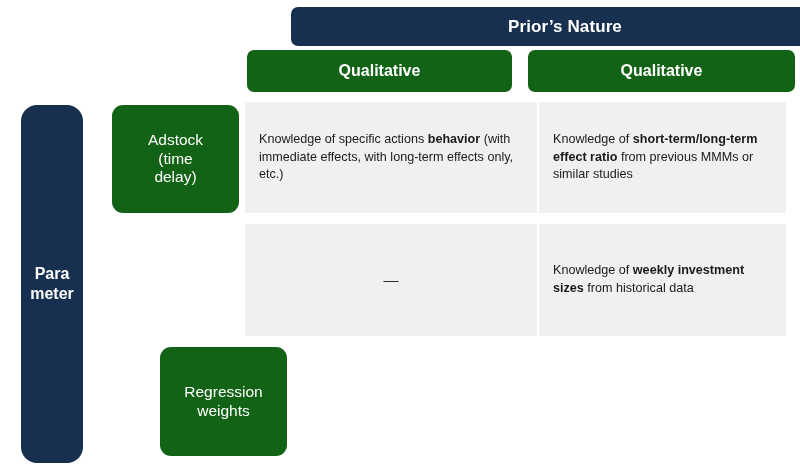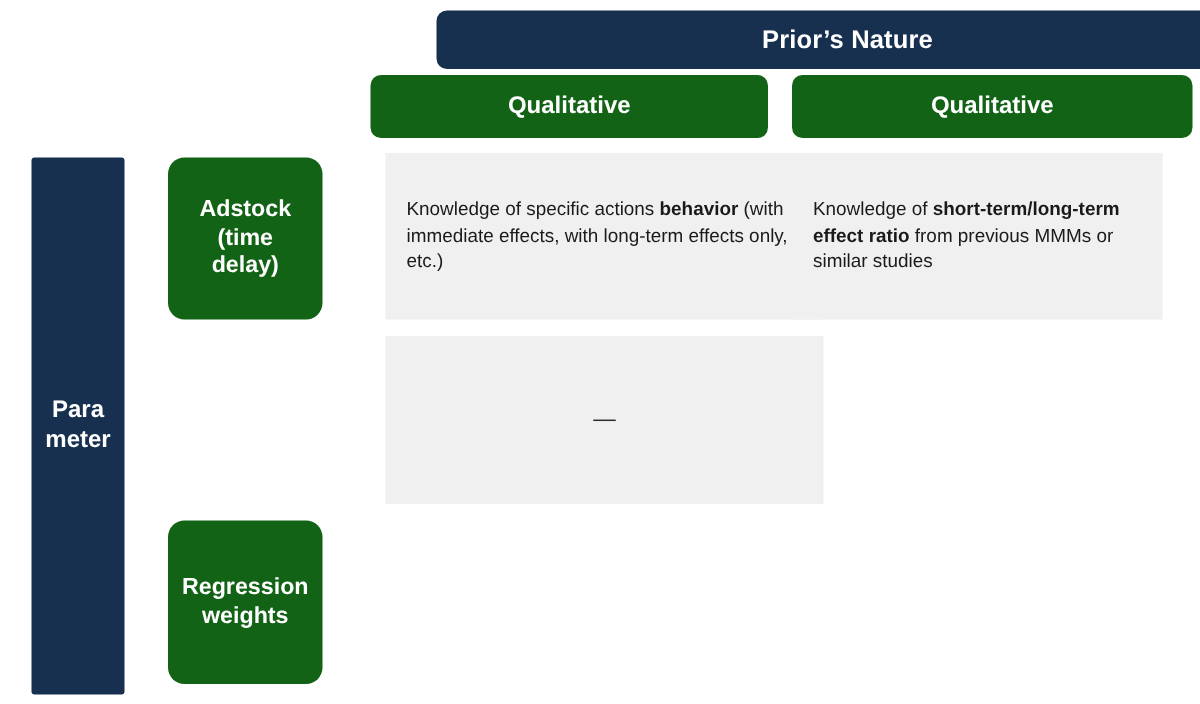--- a/index.html
+++ b/index.html
@@ -57,69 +57,69 @@
   .col-header.col-2 { left: 528px; width: 267px; }
 
   
   .param-rail {
     position: absolute;
     left: 21px;
     top: 105px;
     width: 62px;
     height: 358px;
     background: #17304f;
-    border-radius: 2px;
+    border-radius: 16px;
     display: flex;
     align-items: center;
     justify-content: center;
     text-align: center;
     color: #ffffff;
     font-size: 16px;
     font-weight: bold;
     line-height: 1.22;
     white-space: pre-line;
   }
 
   
   .row-label {
     position: absolute;
     left: 112px;
-    width: 103px;
+    width: 127px;
     background: #136316;
     border-radius: 11px;
     display: flex;
     align-items: center;
     justify-content: center;
     text-align: center;
     color: #ffffff;
     font-size: 15.5px;
-    font-weight: bold;
+    font-weight: normal;
     line-height: 1.22;
     white-space: pre-line;
     padding: 0 4px;
     box-sizing: border-box;
   }
   .row-label.r0 { top: 105px; height: 108px; }
   .row-label.r1 { top: 220px; height: 116px; }
-  .row-label.r2 { top: 347px; height: 109px; }
+  .row-label.r2 { top: 347px; height: 109px; margin-left: 48px; }
 
   
   .cell {
     position: absolute;
     background: #f0f0f0;
     box-sizing: border-box;
     padding: 0 14px;
     display: flex;
     align-items: center;
     font-size: 12.6px;
     line-height: 1.42;
     color: #1a1a1a;
   }
-  .cell.c0 { left: 257px; width: 292px; align-items: center; }
-  .cell.c1 { left: 528px; width: 247px; }
+  .cell.c0 { left: 245px; width: 292px; align-items: center; }
+  .cell.c1 { left: 539px; width: 247px; }
   .cell.r0 { top: 102px; height: 111px; }
   .cell.r1 { top: 224px; height: 112px; }
   .cell.r2 { top: 347px; height: 108px; }
 
   .cell .cell-text { width: 100%; }
   .cell.dash .cell-text {
     text-align: center;
     font-size: 15px;
     color: #2b2b2b;
   }
@@ -150,15 +150,18 @@
   <div class="cell c0 r0">
     <div class="cell-text"><span>Knowledge of specific actions </span><b>behavior</b><span> (with immediate effects, with long-term effects only, etc.)</span></div>
   </div>
   <div class="cell c1 r0">
     <div class="cell-text"><span>Knowledge of </span><b>short-term/long-term effect ratio</b><span> from previous MMMs or similar studies</span></div>
   </div>
 
   <div class="cell c0 r1 dash">
     <div class="cell-text"><span>—</span></div>
   </div>
+  <div class="cell c1 r1">
+    <div class="cell-text"><span>Knowledge of </span><b>weekly investment sizes</b><span> from historical data</span></div>
+  </div>
 
 
 </div>
 
 </body></html>

